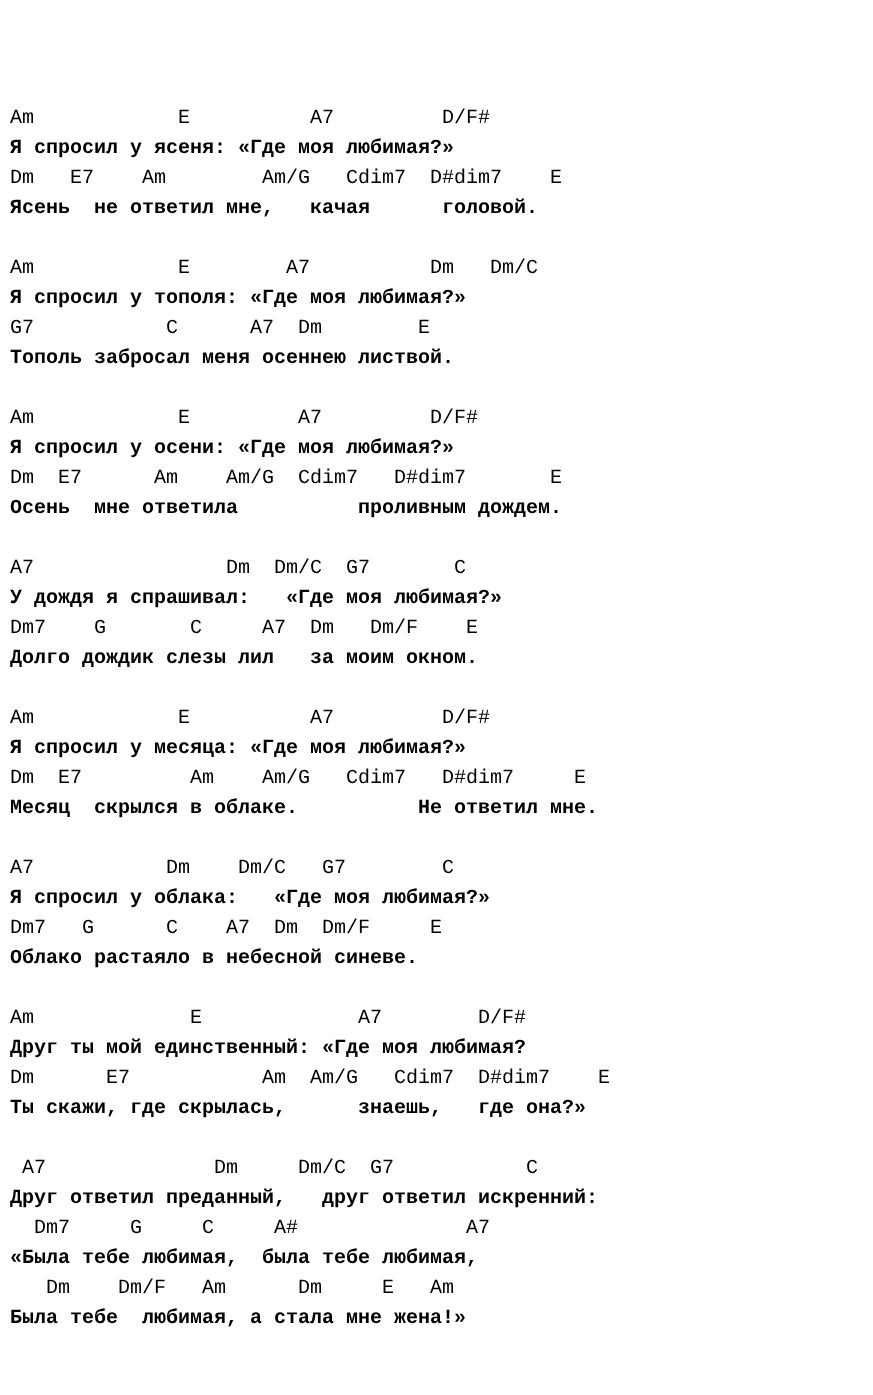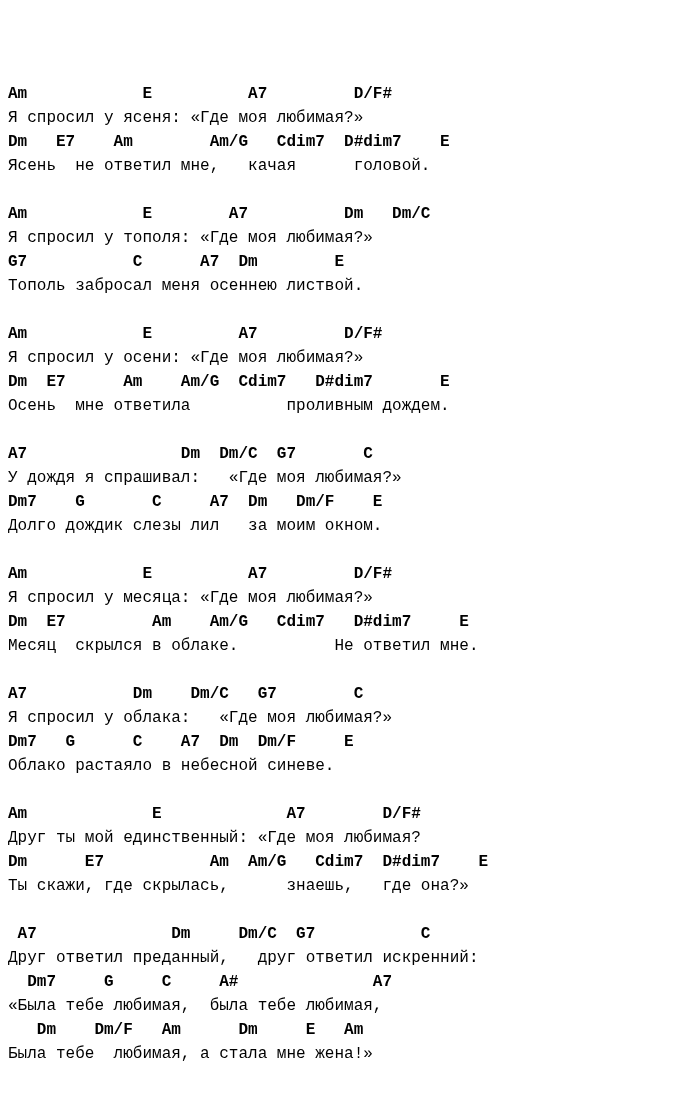--- a/index.html
+++ b/index.html
@@ -11,24 +11,24 @@
       background: #fff;
       font-family: "Courier New", Courier, monospace;
       font-size: 16px;
       color: #000;
       white-space: pre;
       padding: 10px 8px;
       line-height: 1.5;
       width: 698px;
     }
     .chord-line {
-      font-weight: bold;
+      font-weight: normal;
     }
     .lyric-line {
-      font-weight: normal;
+      font-weight: bold;
     }
     .stanza {
       margin-bottom: 24px;
     }
     .stanza:last-child {
       margin-bottom: 0;
     }
   </style>
 </head>
 <body>

